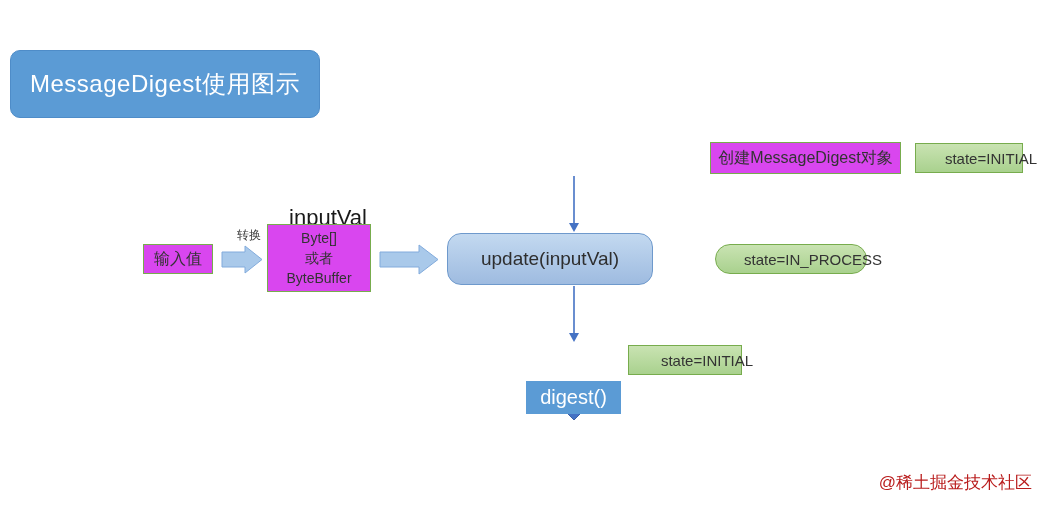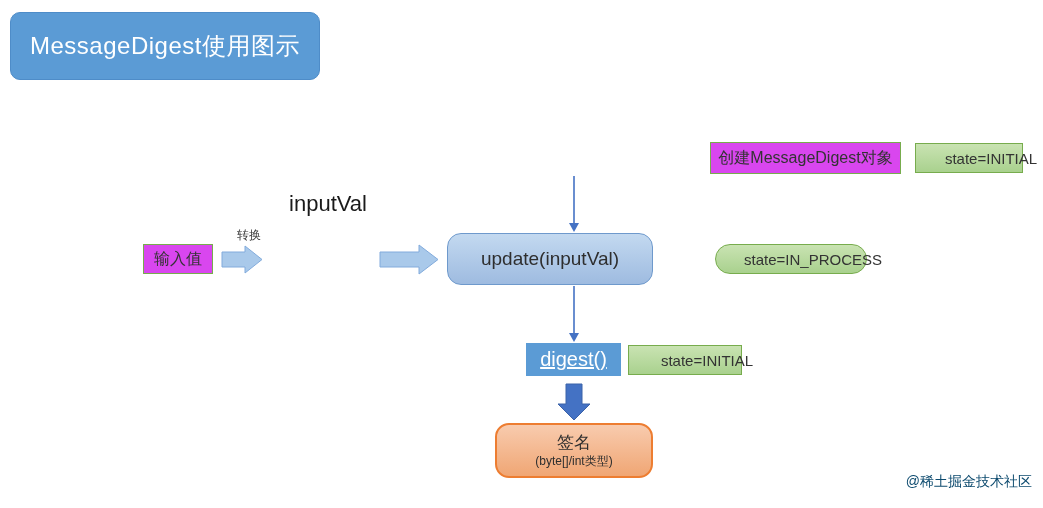--- a/index.html
+++ b/index.html
@@ -13,39 +13,39 @@
     background: #ffffff;
     overflow: hidden;
   }
 
   .abs { position: absolute; display: flex; align-items: center; justify-content: center; }
 
   
   .node-blue {
     background: #5B9BD5;
     color: #ffffff;
+    margin-top: 38px;
   }
 
   .title-box {
     left: 10px; top: 12px; width: 310px; height: 68px;
     border-radius: 10px;
     border: 1px solid #4E8CC8;
     font-size: 24px;
     letter-spacing: 0.5px;
   }
 
   .getinstance-box {
     left: 447px; top: 140px; width: 253px; height: 35px;
     font-size: 21px;
   }
 
   .digest-box {
     left: 526px; top: 343px; width: 95px; height: 33px;
     font-size: 20px;
-    text-decoration: underline;
   }
 
   
   .green-outline {
     background: #d946ef;
     border: 1.5px solid #77AC4D;
     color: #333333;
   }
 
   .note-box {
@@ -95,33 +95,33 @@
     border-radius: 14px;
     color: #2e2e2e;
     flex-direction: column;
     line-height: 1.25;
   }
   .result-box .main-label { font-size: 17px; }
   .result-box .sub-label  { font-size: 12px; }
 
   
   .inputval-label {
-    left: 272px; top: 190px; width: 112px; height: 28px;
+    left: 272px; top: 204px; width: 112px; height: 28px;
     color: #1a1a1a;
     font-size: 22px;
   }
   .convert-label {
     left: 226px; top: 226px; width: 46px; height: 18px;
     color: #333333;
     font-size: 12px;
   }
   .watermark {
     left: 856px; top: 469px; width: 176px; height: 26px;
-    color: #0c4a6e;
-    font-size: 14px;
+    color: #b91c1c;
+    font-size: 17px;
     justify-content: flex-end;
   }
 
   svg.overlay {
     position: absolute;
     left: 0; top: 0;
     width: 1043px; height: 508px;
     pointer-events: none;
   }
 </style>
@@ -150,27 +150,28 @@
   </svg>
 
   <div class="abs node-blue title-box">MessageDigest使用图示</div>
 
   <div class="abs green-outline note-box">创建MessageDigest对象</div>
   <div class="abs state-badge state-initial-top">state=INITIAL</div>
 
   <div class="abs inputval-label">inputVal</div>
   <div class="abs green-outline input-box">输入值</div>
   <div class="abs convert-label">转换</div>
+  <div class="abs green-outline buffer-box">
+    <span>Byte[]</span>
+    <span>或者</span>
+    <span>ByteBuffer</span>
+  </div>
 
   <div class="abs update-box">update(inputVal)</div>
   <div class="abs state-badge state-in-process">state=IN_PROCESS</div>
 
   <div class="abs node-blue digest-box">digest()</div>
   <div class="abs state-badge state-initial-bottom">state=INITIAL</div>
 
-  <div class="abs result-box">
-    <span class="main-label">签名</span>
-    <span class="sub-label">(byte[]/int类型)</span>
-  </div>
 
   <div class="abs watermark">@稀土掘金技术社区</div>
 
 </div>
 
 </body></html>

